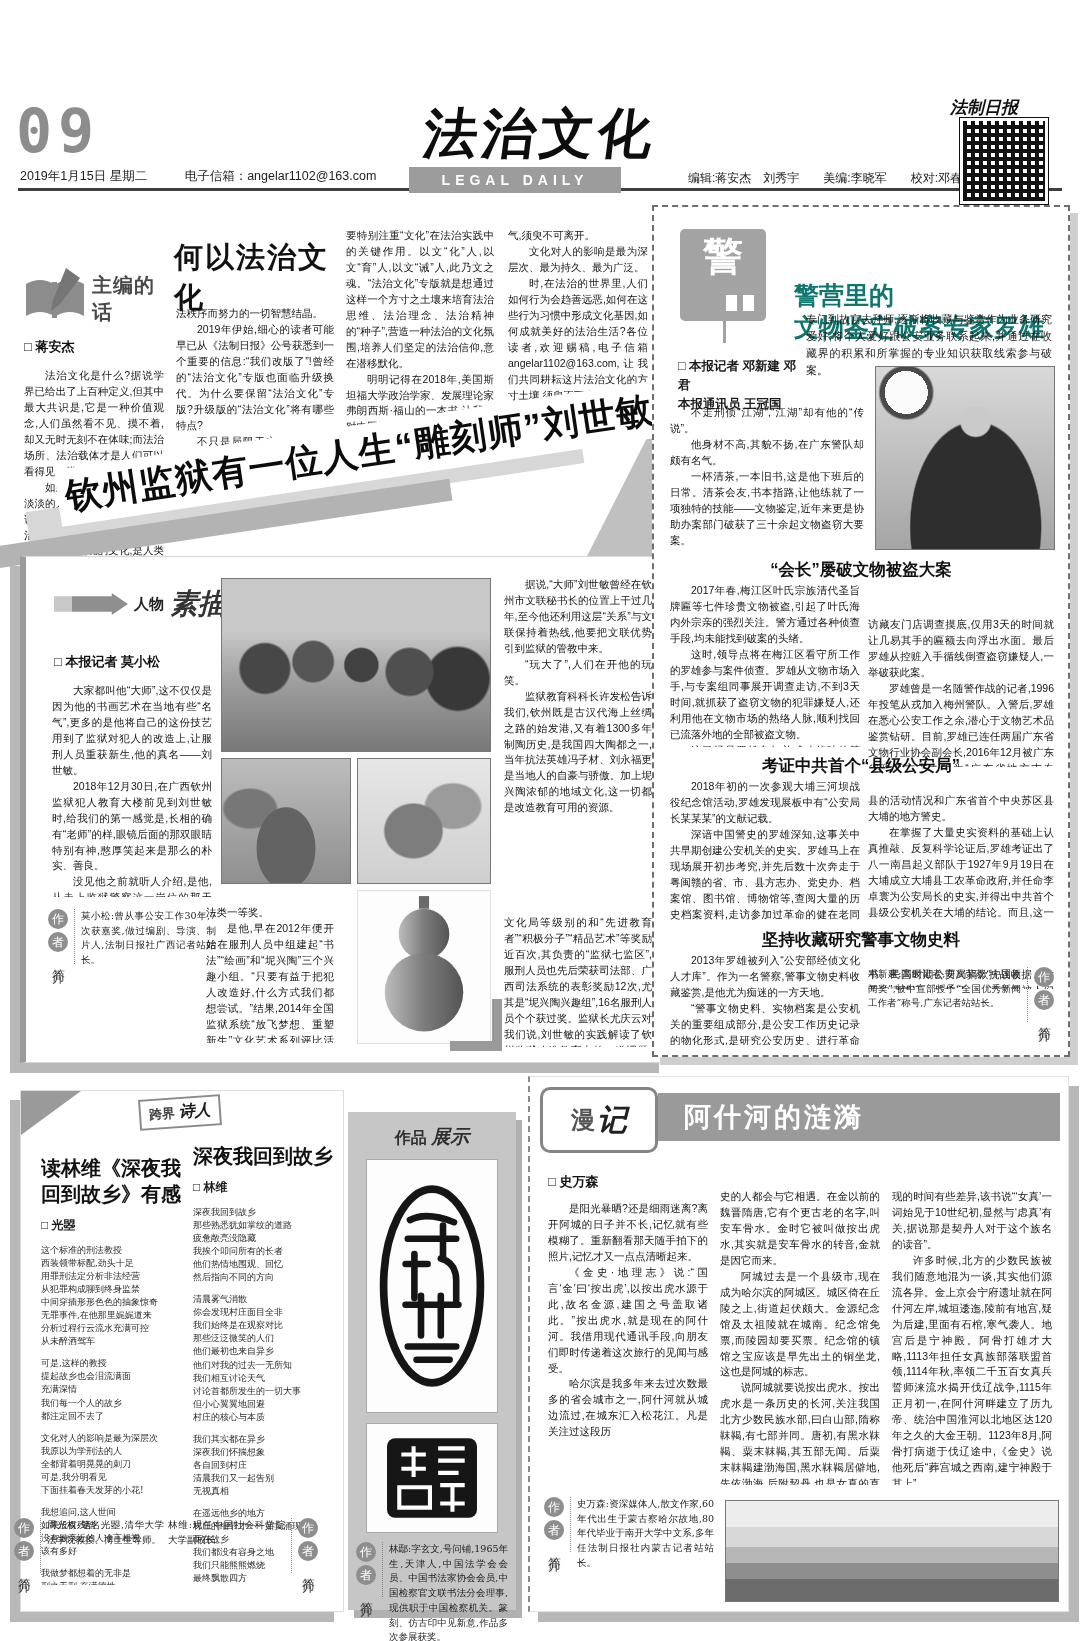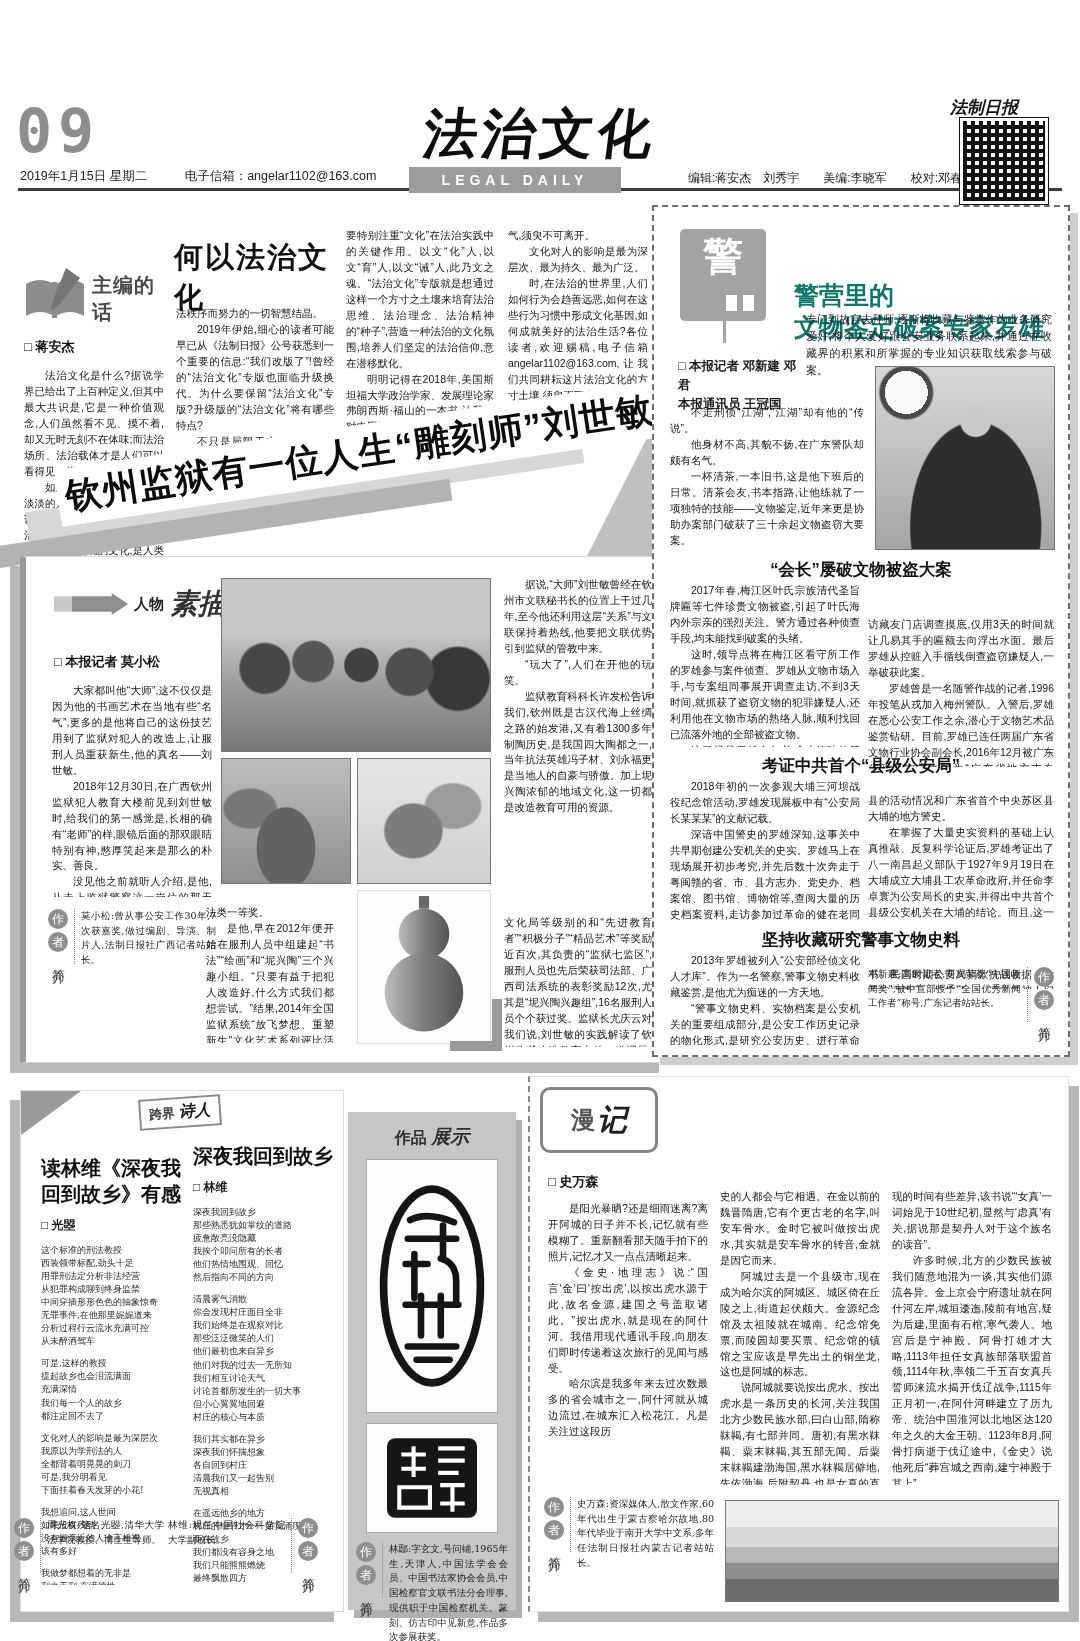--- a/index.html
+++ b/index.html
@@ -473,20 +473,21 @@
       </div>
       <div class="biotext">林鄢:字玄文,号问铺,1965年生,天津人,中国法学会会员、中国书法家协会会员,中国检察官文联书法分会理事,现供职于中国检察机关。篆刻、仿古印中见新意,作品多次参展获奖。</div>
     </div>
   </div>
 
   <div class="abs essaybox">
     <div class="abs e-badge">
       <span class="a">漫</span>
       <span class="b">记</span>
     </div>
+    <div class="abs e-titlebar">阿什河的涟漪</div>
     <div class="abs byline e-byline">□ 史万森</div>
     <div class="abs bcol e-c1">
         <p>是阳光暴晒?还是细雨迷离?离开阿城的日子并不长,记忆就有些模糊了。重新翻看那天随手拍下的照片,记忆才又一点点清晰起来。</p>
         <p>《金史·地理志》说:“国言‘金’曰‘按出虎’,以按出虎水源于此,故名金源,建国之号盖取诸此。”按出虎水,就是现在的阿什河。我借用现代通讯手段,向朋友们即时传递着这次旅行的见闻与感受。</p>
         <p>哈尔滨是我多年来去过次数最多的省会城市之一,阿什河就从城边流过,在城东汇入松花江。凡是关注过这段历</p>
       </div>
     <div class="abs bcol e-c2" data-first-flush="1">
         <p>史的人都会与它相遇。在金以前的魏晋隋唐,它有个更古老的名字,叫安车骨水。金时它被叫做按出虎水,其实就是安车骨水的转音,金就是因它而来。</p>
         <p>阿城过去是一个县级市,现在成为哈尔滨的阿城区。城区倚在丘陵之上,街道起伏颇大。金源纪念馆及太祖陵就在城南。纪念馆免票,而陵园却要买票。纪念馆的镇馆之宝应该是早先出土的铜坐龙,这也是阿城的标志。</p>
         <p>说阿城就要说按出虎水。按出虎水是一条历史的长河,关注我国北方少数民族水部,曰白山部,隋称靺鞨,有七部并同。唐初,有黑水靺鞨、粟末靺鞨,其五部无闻。后粟末靺鞨建渤海国,黑水靺鞨居僻地,先依渤海,后附契丹,也是女真的直系源流。</p>

